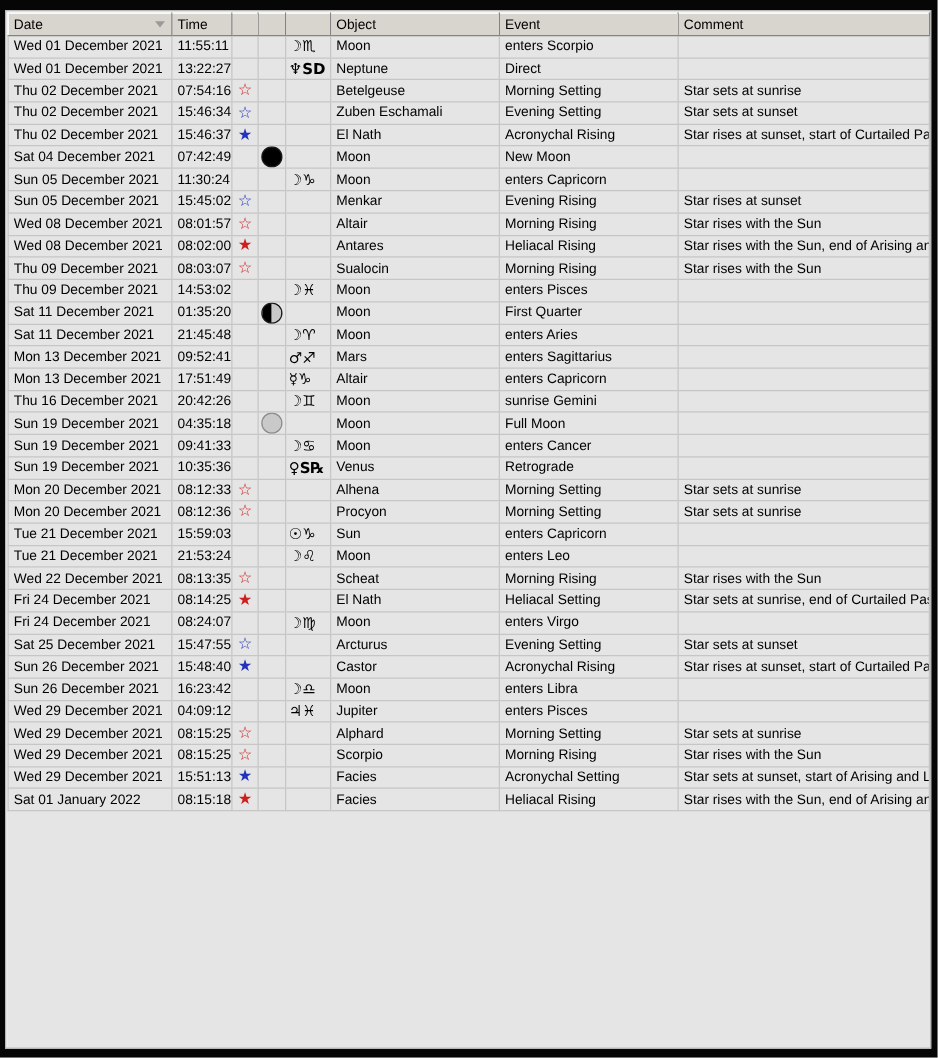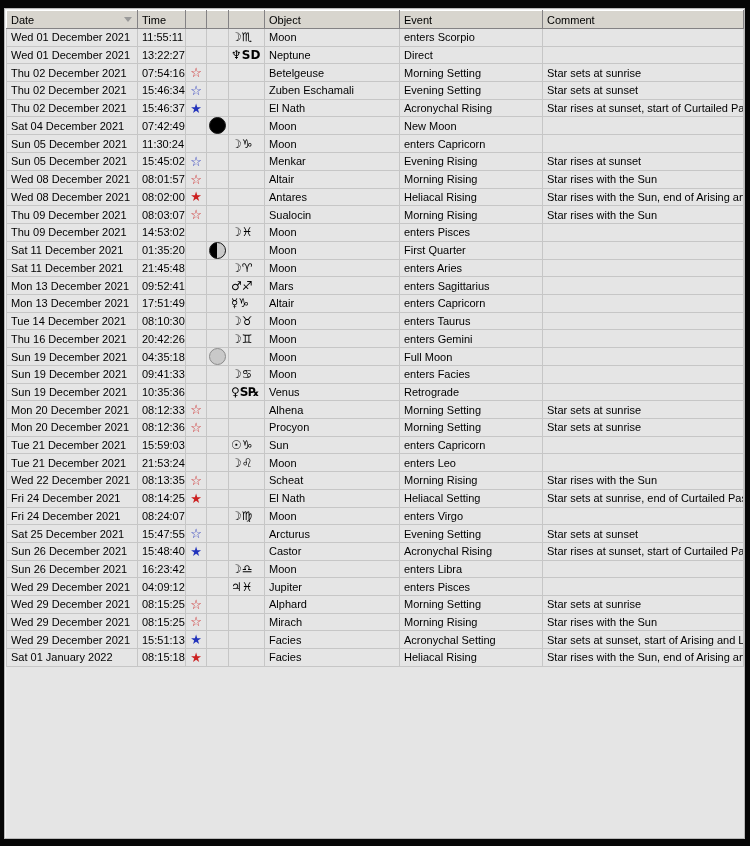--- a/index.html
+++ b/index.html
@@ -245,57 +245,47 @@
           <td class="col-date">Mon 13 December 2021</td>
           <td class="col-time">17:51:49</td>
           <td class="col-star"></td>
           <td class="col-phase"></td>
           <td class="col-glyph">☿♑</td>
           <td class="col-object">Altair</td>
           <td class="col-event">enters Capricorn</td>
           <td class="col-comment"></td>
         </tr>
         <tr>
-          <td class="col-date">Tue 14 December 2021</td>
-          <td class="col-time">08:10:30</td>
-          <td class="col-star"></td>
-          <td class="col-phase"></td>
-          <td class="col-glyph">☽♉</td>
-          <td class="col-object">Moon</td>
-          <td class="col-event">enters Taurus</td>
-          <td class="col-comment"></td>
-        </tr>
-        <tr>
           <td class="col-date">Thu 16 December 2021</td>
           <td class="col-time">20:42:26</td>
           <td class="col-star"></td>
           <td class="col-phase"></td>
           <td class="col-glyph">☽♊</td>
           <td class="col-object">Moon</td>
-          <td class="col-event">enters Gemini</td>
+          <td class="col-event">sunrise Gemini</td>
           <td class="col-comment"></td>
         </tr>
         <tr>
           <td class="col-date">Sun 19 December 2021</td>
           <td class="col-time">04:35:18</td>
           <td class="col-star"></td>
           <td class="col-phase"><span class="phase full"></span></td>
           <td class="col-glyph"></td>
           <td class="col-object">Moon</td>
           <td class="col-event">Full Moon</td>
           <td class="col-comment"></td>
         </tr>
         <tr>
           <td class="col-date">Sun 19 December 2021</td>
           <td class="col-time">09:41:33</td>
           <td class="col-star"></td>
           <td class="col-phase"></td>
           <td class="col-glyph">☽♋</td>
           <td class="col-object">Moon</td>
-          <td class="col-event">enters Facies</td>
+          <td class="col-event">enters Cancer</td>
           <td class="col-comment"></td>
         </tr>
         <tr>
           <td class="col-date">Sun 19 December 2021</td>
           <td class="col-time">10:35:36</td>
           <td class="col-star"></td>
           <td class="col-phase"></td>
           <td class="col-glyph">♀S℞</td>
           <td class="col-object">Venus</td>
           <td class="col-event">Retrograde</td>
@@ -420,21 +410,21 @@
           <td class="col-object">Alphard</td>
           <td class="col-event">Morning Setting</td>
           <td class="col-comment">Star sets at sunrise</td>
         </tr>
         <tr>
           <td class="col-date">Wed 29 December 2021</td>
           <td class="col-time">08:15:25</td>
           <td class="col-star"><span class="star red-outline">☆</span></td>
           <td class="col-phase"></td>
           <td class="col-glyph"></td>
-          <td class="col-object">Mirach</td>
+          <td class="col-object">Scorpio</td>
           <td class="col-event">Morning Rising</td>
           <td class="col-comment">Star rises with the Sun</td>
         </tr>
         <tr>
           <td class="col-date">Wed 29 December 2021</td>
           <td class="col-time">15:51:13</td>
           <td class="col-star"><span class="star blue-filled">★</span></td>
           <td class="col-phase"></td>
           <td class="col-glyph"></td>
           <td class="col-object">Facies</td>

